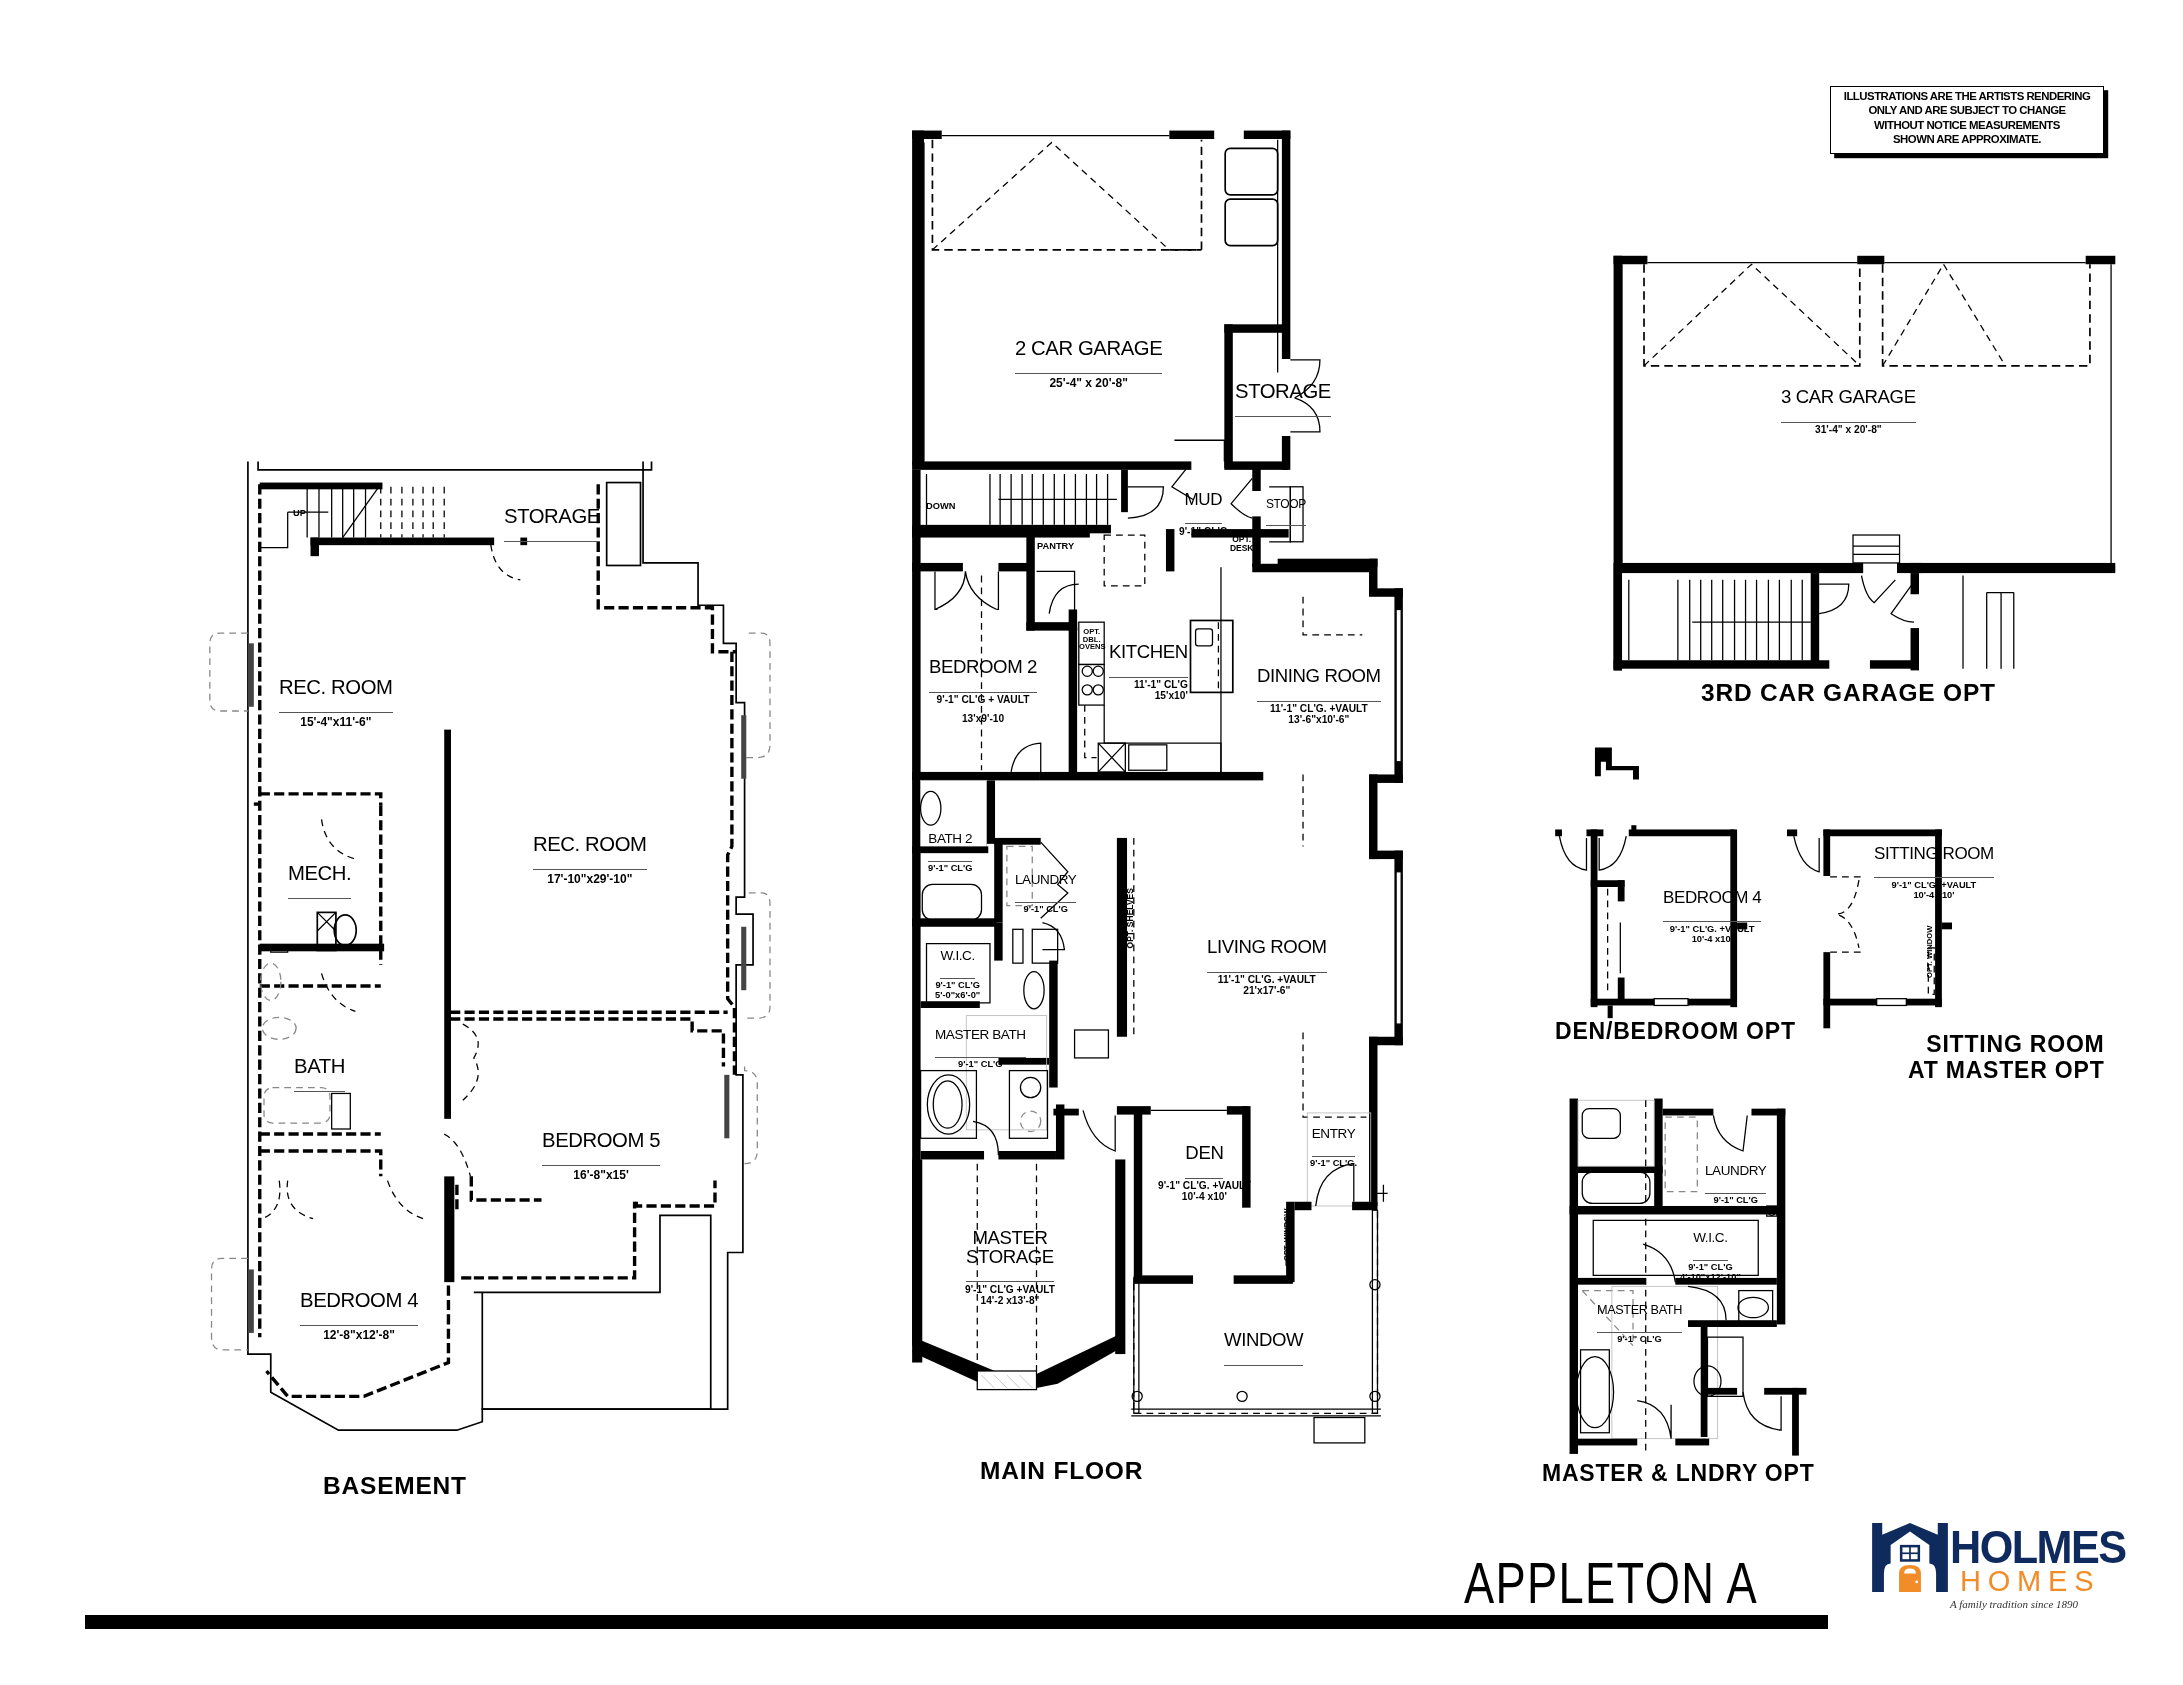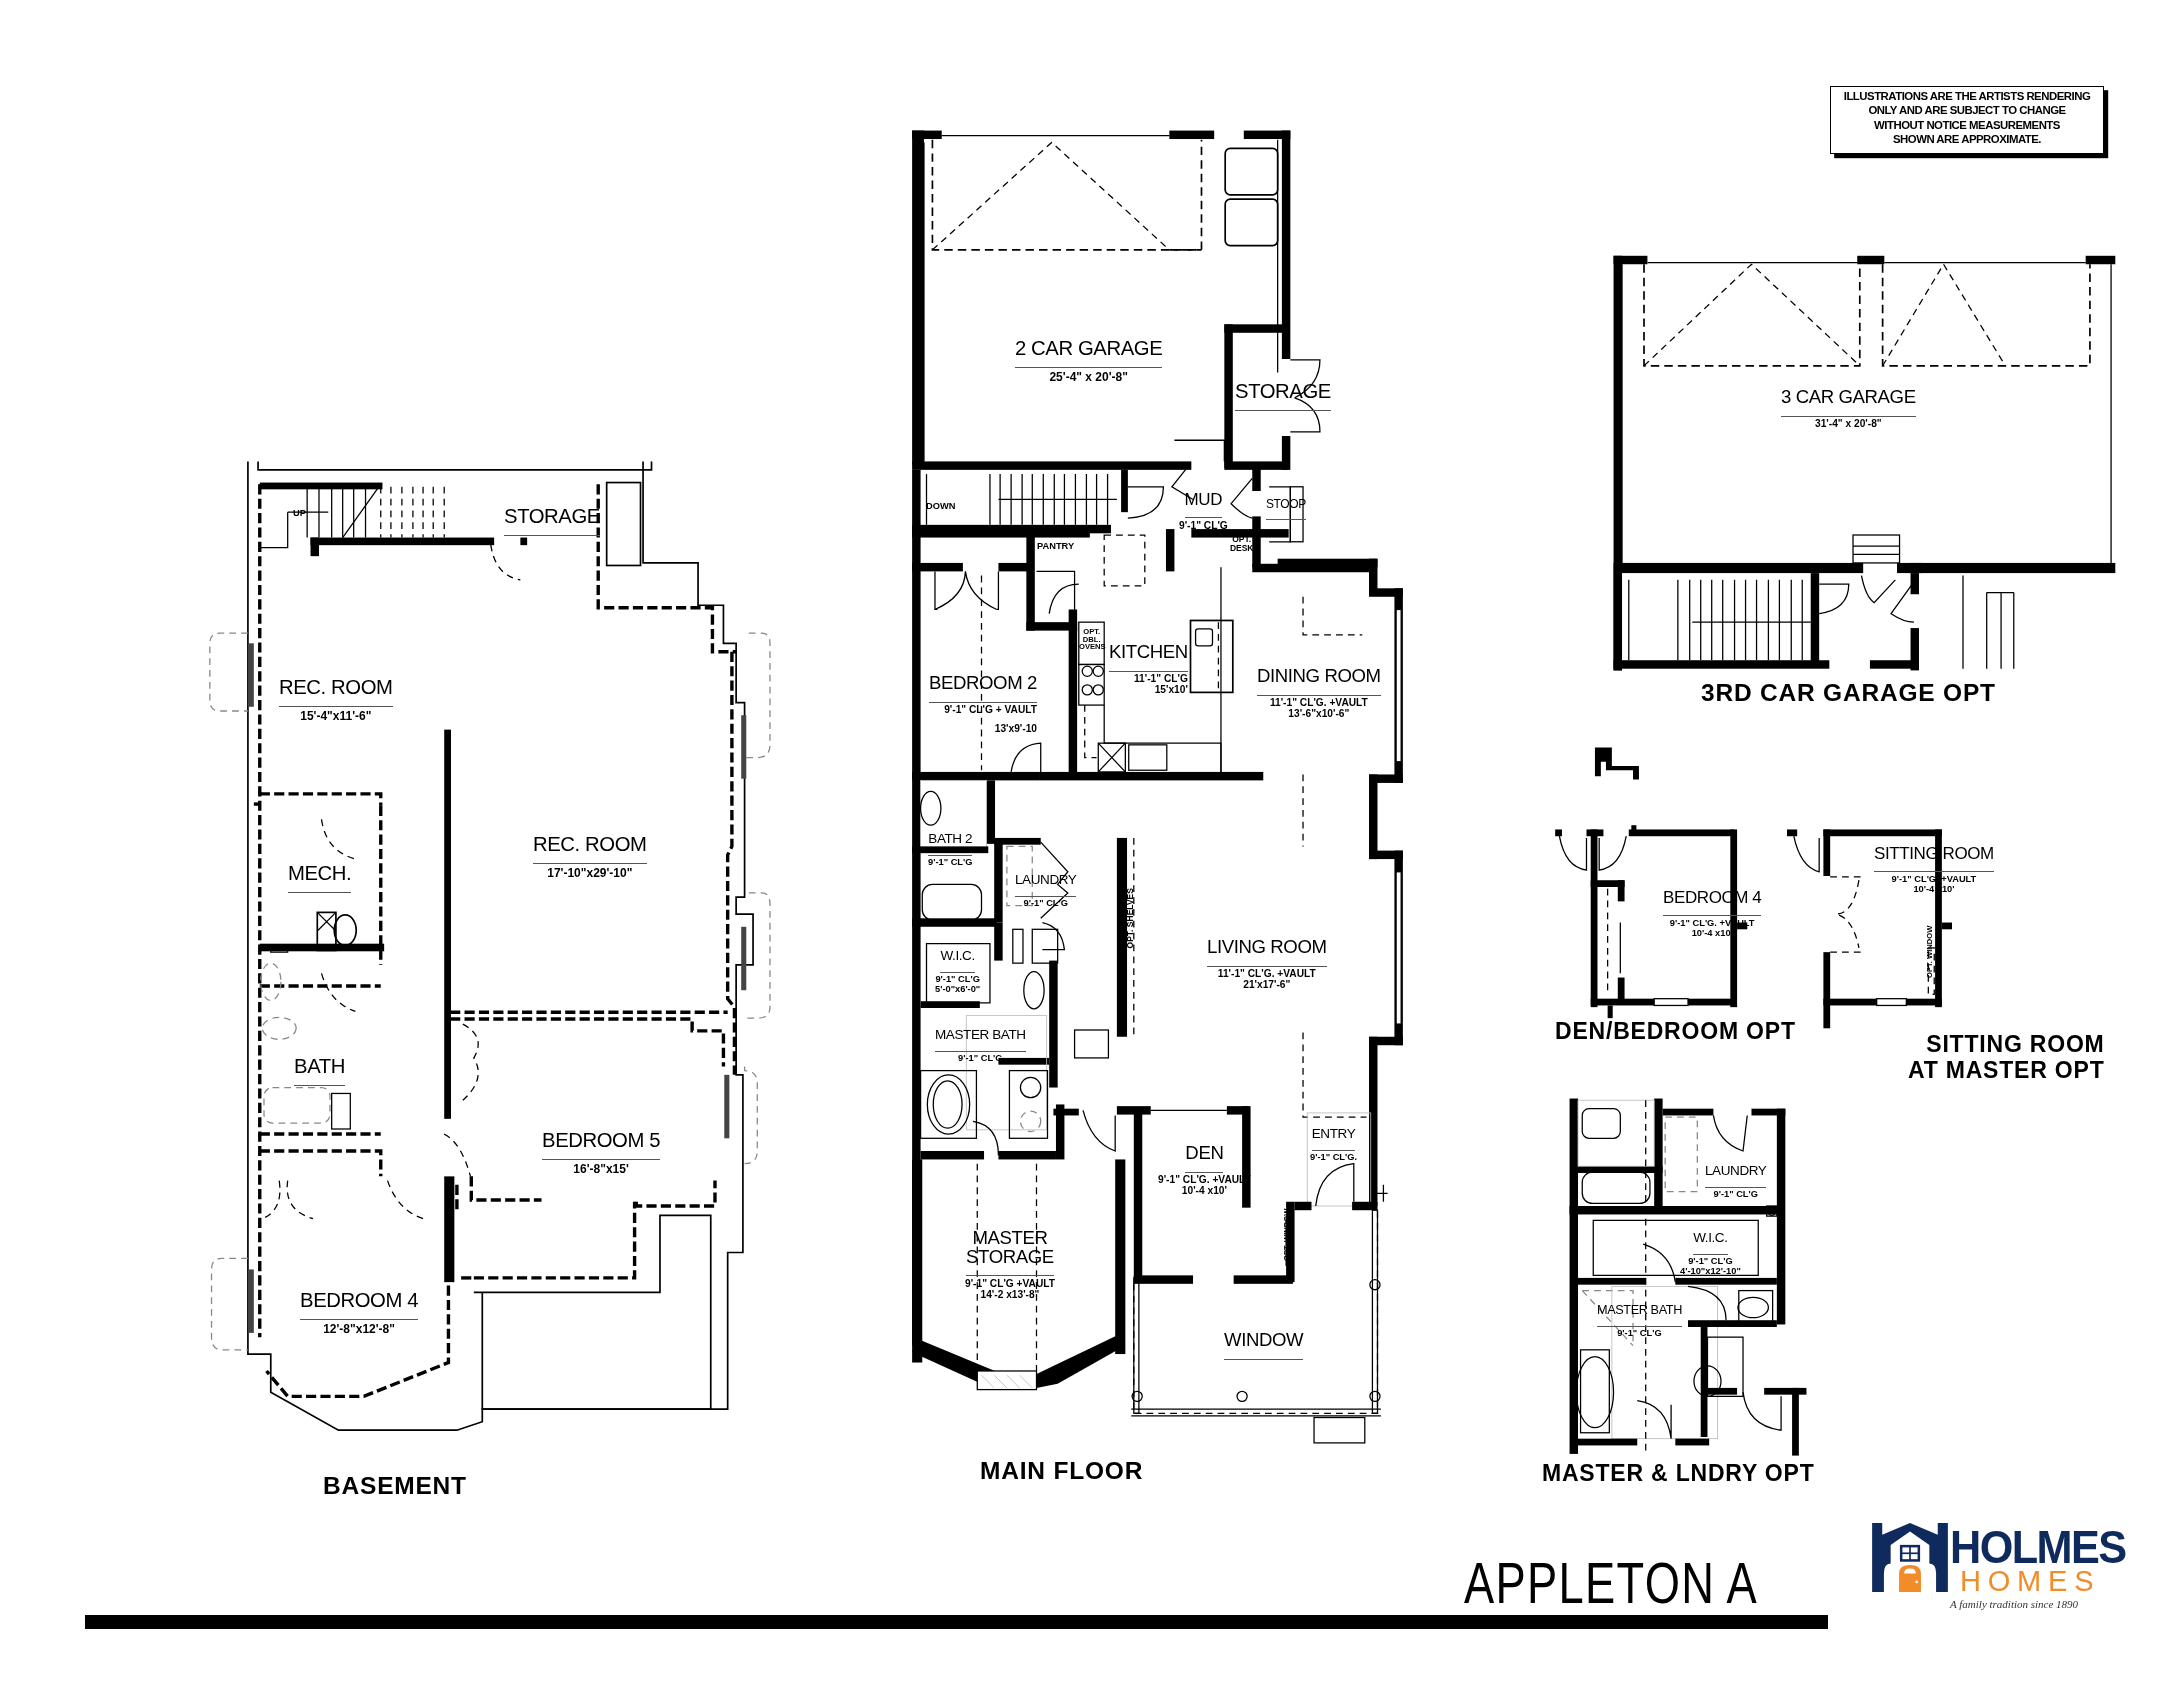--- a/index.html
+++ b/index.html
@@ -9,21 +9,21 @@
   .wall { fill: #000; }
   .thin { fill: none; stroke: #000; stroke-width: 2; }
   .thin1 { fill: none; stroke: #000; stroke-width: 1.5; }
   .dash { fill: none; stroke: #000; stroke-width: 2; stroke-dasharray: 10 6; }
   .dashthin { fill: none; stroke: #000; stroke-width: 1.5; stroke-dasharray: 8 6; }
   .dashgray { fill: none; stroke: #888; stroke-width: 1.5; stroke-dasharray: 8 6; }
   .bwall { fill: none; stroke: #000; stroke-width: 4; stroke-dasharray: 12 5; }
   .tile { fill: none; stroke: #bbb; stroke-width: 1; }
   .lbl { position: absolute; text-align: center; white-space: nowrap; line-height: 1; }
   .room { font-family: "Liberation Sans", sans-serif; font-size: 20.3px; letter-spacing: -0.4px;
-          border-bottom: 1.7px solid #555; padding-bottom: 9px; display: inline-block; }
+          border-bottom: 1.7px solid #555; padding-bottom: 15px; display: inline-block; }
   .dim { font-family: "Liberation Sans", sans-serif; font-size: 12px; font-weight: bold; display: block; margin-top: 2.5px; }
   .small { font-family: "Liberation Sans", sans-serif; font-size: 9.3px; font-weight: bold; }
   .section-title { position: absolute; font-family: "Liberation Sans", sans-serif; font-weight: bold;
                    font-size: 24.5px; letter-spacing: 0.8px; text-align: right; white-space: nowrap; line-height: 1.15; }
   .disclaimer { position: absolute; left: 1830px; top: 86px; width: 272px; height: 64px;
                 border: 1.7px solid #000; box-shadow: 4.2px 4.2px 0 #000; background: #fff;
                 font-family: "Liberation Sans", sans-serif; font-weight: bold; font-size: 11.4px;
                 text-align: center; line-height: 14.4px; padding-top: 1.7px; letter-spacing: -0.5px; }
   .plan-name { position: absolute; left: 1464px; top: 1549px; font-family: "Liberation Sans", sans-serif;
                font-size: 58px; letter-spacing: 1.7px; transform: scaleX(0.78); transform-origin: left top; }
@@ -436,21 +436,21 @@
 </div>
 <div class="lbl" style="left:1266px;top:497px;">
   <span class="room" style="font-size:12px">STOOP</span>
 </div>
 <div class="lbl" style="left:926px;top:498px;">
   <span class="small">DOWN</span>
 </div>
 <div class="lbl small" style="left:1037px;top:542px;text-align:right;">PANTRY</div>
 <div class="lbl small" style="left:1229px;top:535px;width:25.4px;white-space:normal;font-size:8.5px;">OPT. DESK</div>
 <div class="lbl small" style="left:1079px;top:628px;width:25.4px;white-space:normal;font-size:7.6px;">OPT. DBL. OVENS</div>
-<div class="lbl" style="left:929px;top:674px;text-align:right;">
+<div class="lbl" style="left:929px;top:658px;">
   <span class="room" style="font-size:18.6px">BEDROOM 2</span>
   <span class="dim" style="font-size:10.2px">9'-1" CL'G + VAULT</span>
   <span class="dim" style="font-size:10.2px;margin-top:9px">13'x9'-10</span>
 </div>
 <div class="lbl" style="left:1109px;top:643px;text-align:right;">
   <span class="room" style="font-size:18.6px">KITCHEN</span>
   <span class="dim" style="font-size:10.2px">11'-1" CL'G</span>
   <span class="dim" style="font-size:10.2px;margin-top:0.8px">15'x10'</span>
 </div>
 <div class="lbl" style="left:1257px;top:667px;">

